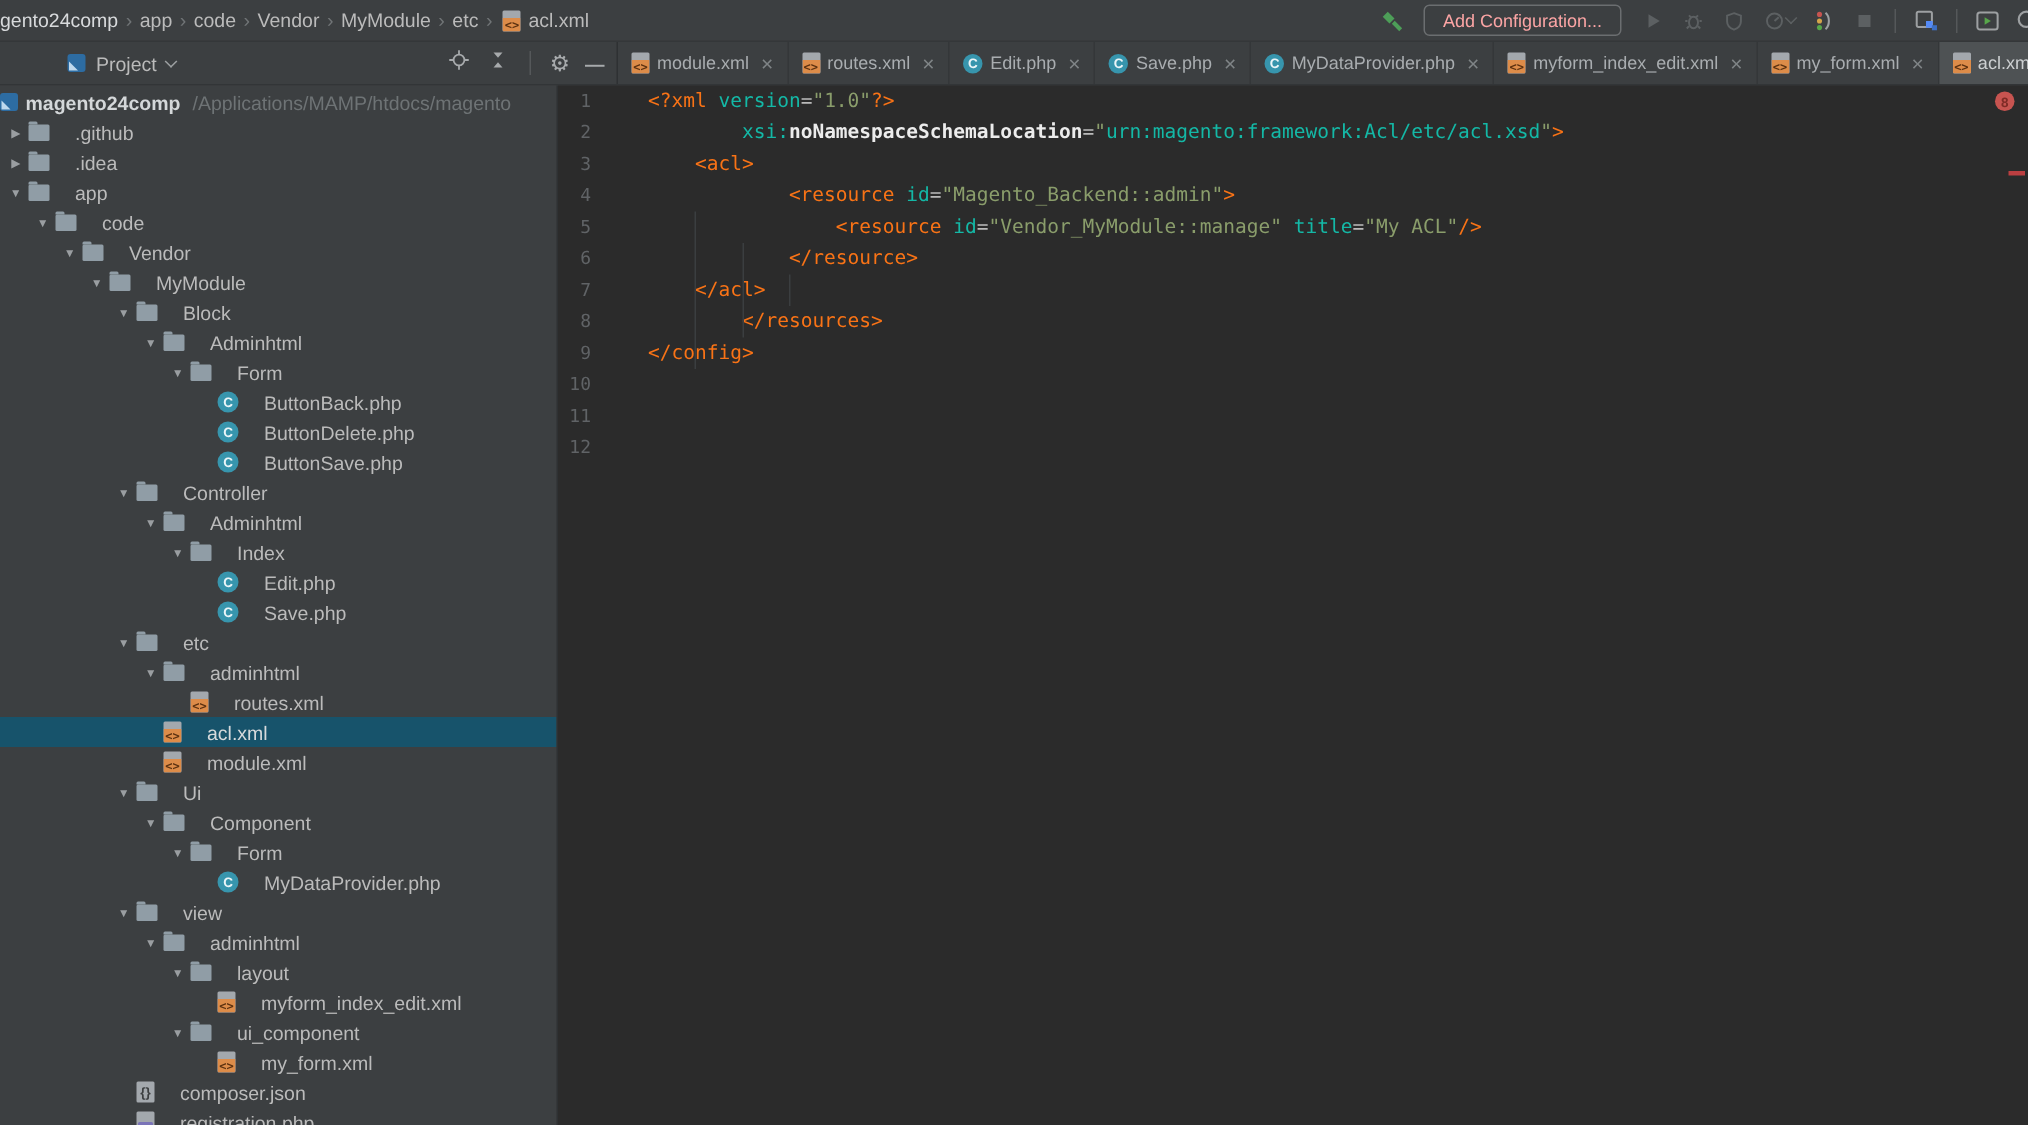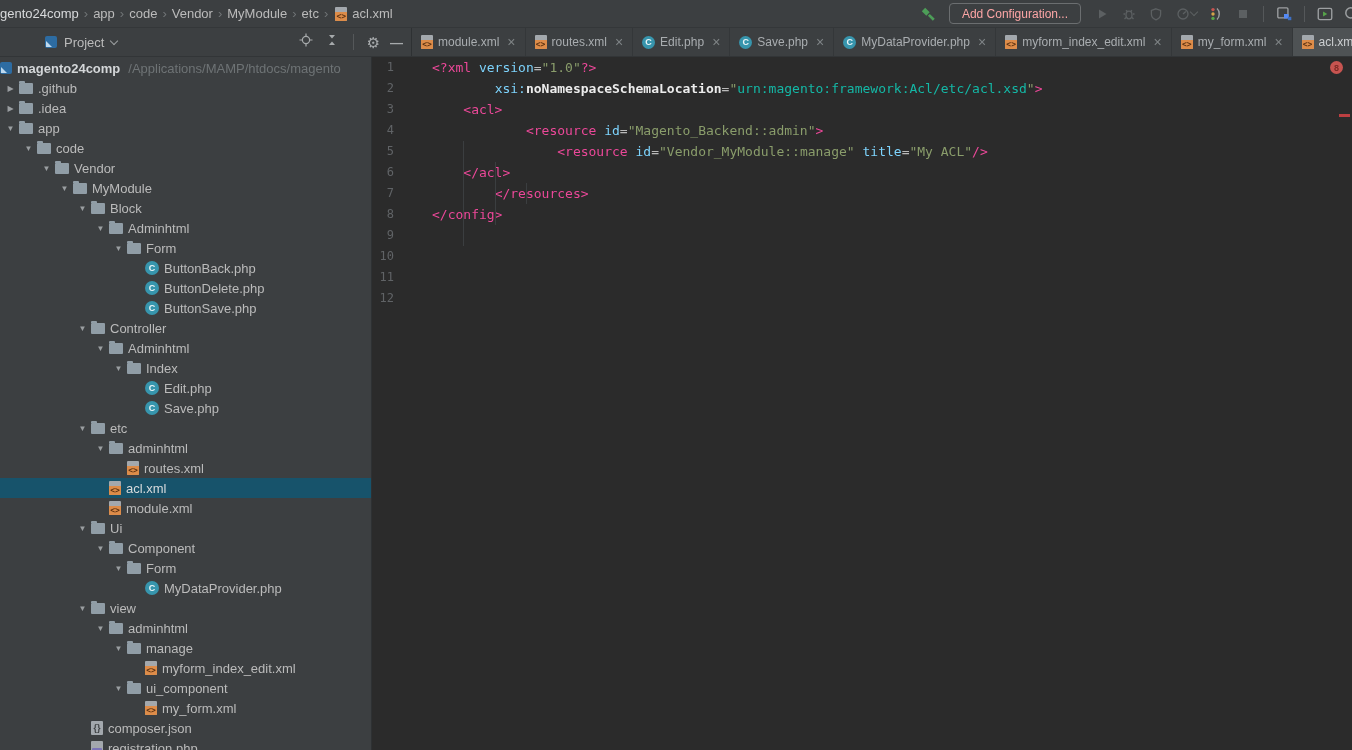--- a/index.html
+++ b/index.html
@@ -38,32 +38,32 @@
   .tabs-chevron { margin-left:auto; display:flex; align-items:center; padding:0 12px; }
 
   
   .main { flex:1; display:flex; min-height:0; }
   .tree-pane { width:372px; flex:0 0 372px; background:#3C3F41; border-right:1px solid #2E3133;
     overflow:hidden; padding-top:1px; }
   .tree-row { height:20px; display:flex; align-items:center; white-space:nowrap;
     font-size:13px; color:#BBBBBB; overflow:hidden; }
   .tree-row.selected { background:#17536B; color:#D6DADC; }
   .arrow { width:17px; flex:0 0 17px; text-align:center; font-size:8px; color:#9A9EA1; }
-  .tree-label { margin-left:5px; }
+  .tree-label { margin-left:17px; }
   .root-name { font-weight:bold; color:#D4D7D9; margin-left:5px; }
   .root-path { color:#6E7375; margin-left:8px; }
 
   .editor { flex:1; background:#2B2B2B; position:relative;
     font-family:"DejaVu Sans Mono", monospace; overflow:hidden; }
   .gutter { position:absolute; left:0; top:0; width:22px; text-align:right; color:#606366; font-size:12px; }
   .gutter .ln { height:21px; line-height:21px; }
   .code { position:absolute; left:60px; top:0; right:14px; }
   .code-line { height:21px; line-height:21px; font-size:13px; white-space:pre; color:#A9B7C6; }
-  .tok-tag  { color:#ec4899;margin-top:12px; }
-  .tok-attr { color:#7dd3fc; }
+  .tok-tag  { color:#f97316;margin-top:12px; }
+  .tok-attr { color:#14b8a6; }
   .tok-attrb{ color:#ECECEC; font-weight:bold; }
   .tok-eq   { color:#BABABA; }
   .tok-val  { color:#8A9D6B; }
   .tok-ref  { color:#14b8a6;text-align:right; }
   .guide { position:absolute; width:1px; background:#3B3E40; }
   .error-badge { position:absolute; top:4px; right:9px; width:13px; height:13px; border-radius:50%;
     background:#C75450; color:#7E2B26; font-size:9px; font-weight:bold; display:flex; align-items:center;
     justify-content:center; font-family:"Liberation Sans", sans-serif; }
   .stripe-mark { position:absolute; right:2px; width:11px; height:3px; background:#BC3F41; }
 
@@ -392,21 +392,21 @@
           <span class="tree-label">view</span>
         </div>
         <div class="tree-row" style="padding-left: 92px;">
           <span class="arrow">▼</span>
           <span class="fi fi-folder"></span>
           <span class="tree-label">adminhtml</span>
         </div>
         <div class="tree-row" style="padding-left: 110px;">
           <span class="arrow">▼</span>
           <span class="fi fi-folder"></span>
-          <span class="tree-label">manage</span>
+          <span class="tree-label">layout</span>
         </div>
         <div class="tree-row" style="padding-left: 128px;">
           <span class="arrow"></span>
           <span class="fi fi-xml"></span>
           <span class="tree-label">myform_index_edit.xml</span>
         </div>
         <div class="tree-row" style="padding-left: 110px;">
           <span class="arrow">▼</span>
           <span class="fi fi-folder"></span>
           <span class="tree-label">ui_component</span>
@@ -442,20 +442,21 @@
           <div class="ln">10</div>
           <div class="ln">11</div>
           <div class="ln">12</div>
         </div>
       <div class="code">
           <div class="code-line"><span class="tok-tag">&lt;?xml</span><span class="tok-sp"> </span><span class="tok-attr">version</span><span class="tok-eq">=</span><span class="tok-val">"1.0"</span><span class="tok-tag">?&gt;</span></div>
           <div class="code-line"><span class="tok-sp">        </span><span class="tok-attr">xsi:</span><span class="tok-attrb">noNamespaceSchemaLocation</span><span class="tok-eq">=</span><span class="tok-val">"</span><span class="tok-ref">urn:magento:framework:Acl/etc/acl.xsd</span><span class="tok-val">"</span><span class="tok-tag">&gt;</span></div>
           <div class="code-line"><span class="tok-sp">    </span><span class="tok-tag">&lt;acl&gt;</span></div>
           <div class="code-line"><span class="tok-sp">            </span><span class="tok-tag">&lt;resource</span><span class="tok-sp"> </span><span class="tok-attr">id</span><span class="tok-eq">=</span><span class="tok-val">"Magento_Backend::admin"</span><span class="tok-tag">&gt;</span></div>
           <div class="code-line"><span class="tok-sp">                </span><span class="tok-tag">&lt;resource</span><span class="tok-sp"> </span><span class="tok-attr">id</span><span class="tok-eq">=</span><span class="tok-val">"Vendor_MyModule::manage"</span><span class="tok-sp"> </span><span class="tok-attr">title</span><span class="tok-eq">=</span><span class="tok-val">"My ACL"</span><span class="tok-tag">/&gt;</span></div>
+          <div class="code-line"><span class="tok-sp">            </span><span class="tok-tag">&lt;/resource&gt;</span></div>
           <div class="code-line"><span class="tok-sp">    </span><span class="tok-tag">&lt;/acl&gt;</span></div>
           <div class="code-line"><span class="tok-sp">        </span><span class="tok-tag">&lt;/resources&gt;</span></div>
           <div class="code-line"><span class="tok-tag">&lt;/config&gt;</span></div>
           <div class="code-line"></div>
         </div>
       <div class="guide" style="left:91px;  top:84px;  height:105px;"></div>
       <div class="guide" style="left:123px; top:105px; height:63px;"></div>
       <div class="guide" style="left:154px; top:126px; height:21px;"></div>
       <div class="error-badge">8</div>
       <div class="stripe-mark" style="top:57px;"></div>

